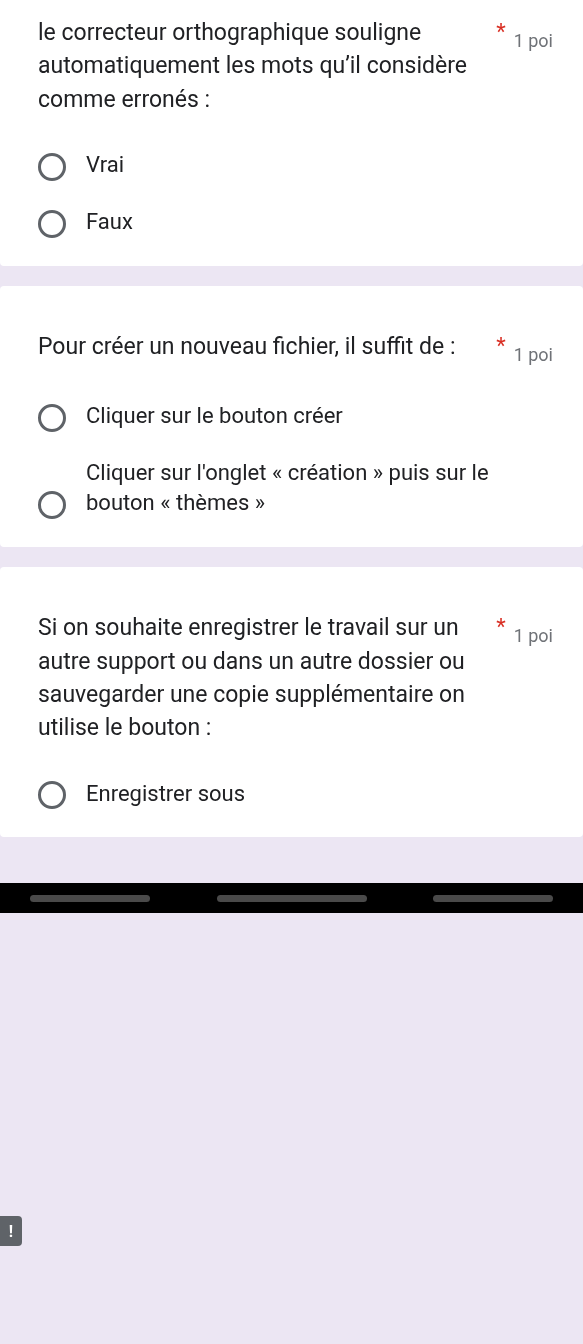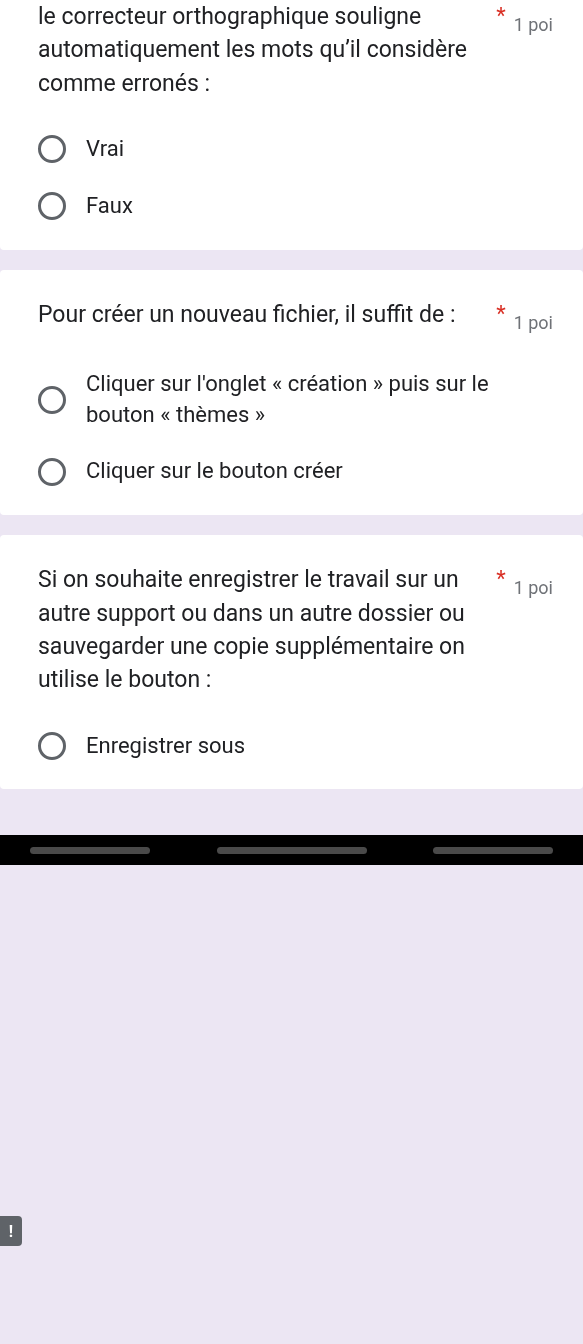--- a/index.html
+++ b/index.html
@@ -21,20 +21,21 @@
   .card.first {
     border-top-left-radius: 0;
     border-top-right-radius: 0;
     padding-top: 0;
   }
   .qheader {
     display: flex;
     align-items: flex-start;
     gap: 8px;
     margin-bottom: 34px;
+    margin-top: 16px;
   }
   .qtitle {
     flex: 1 1 auto;
     font-size: 23px;
     line-height: 1.45;
     color: #202124;
     font-weight: 400;
   }
   .asterisk {
     color: #d93025;
@@ -51,21 +52,21 @@
     padding-top: 12px;
     white-space: nowrap;
   }
   .options {
     display: flex;
     flex-direction: column;
     gap: 26px;
   }
   .option {
     display: flex;
-    align-items: center;
+    align-items: flex-end;
     gap: 20px;
     cursor: pointer;
   }
   .radio {
     flex: 0 0 auto;
     width: 28px;
     height: 28px;
     border: 3px solid #5f6368;
     border-radius: 50%;
     background: #fff;
@@ -133,25 +134,25 @@
 
 <div class="card">
   <div class="qheader">
     <div class="qtitle">Pour créer un nouveau fichier, il suffit de :</div>
     <div class="asterisk">*</div>
     <div class="points">1 poi</div>
   </div>
   <div class="options">
     <div class="option">
       <div class="radio"></div>
-      <div class="option-label">Cliquer sur l'onglet « création » puis sur le bouton « thèmes »</div>
+      <div class="option-label">Cliquer sur le bouton créer</div>
     </div>
     <div class="option">
       <div class="radio"></div>
-      <div class="option-label">Cliquer sur le bouton créer</div>
+      <div class="option-label">Cliquer sur l'onglet « création » puis sur le bouton « thèmes »</div>
     </div>
   </div>
 </div>
 
 <div class="card">
   <div class="qheader">
     <div class="qtitle">Si on souhaite enregistrer le travail sur un autre support ou dans un autre dossier ou sauvegarder une copie supplémentaire on utilise le bouton :</div>
     <div class="asterisk">*</div>
     <div class="points">1 poi</div>
   </div>

